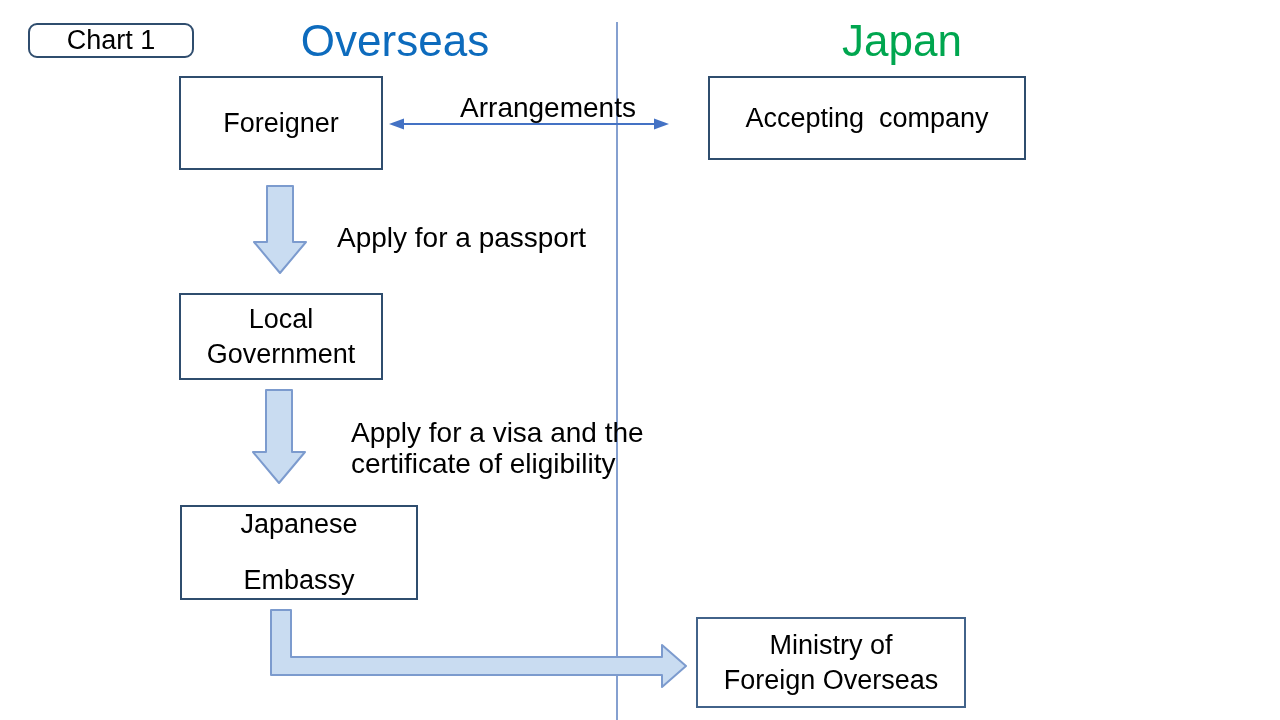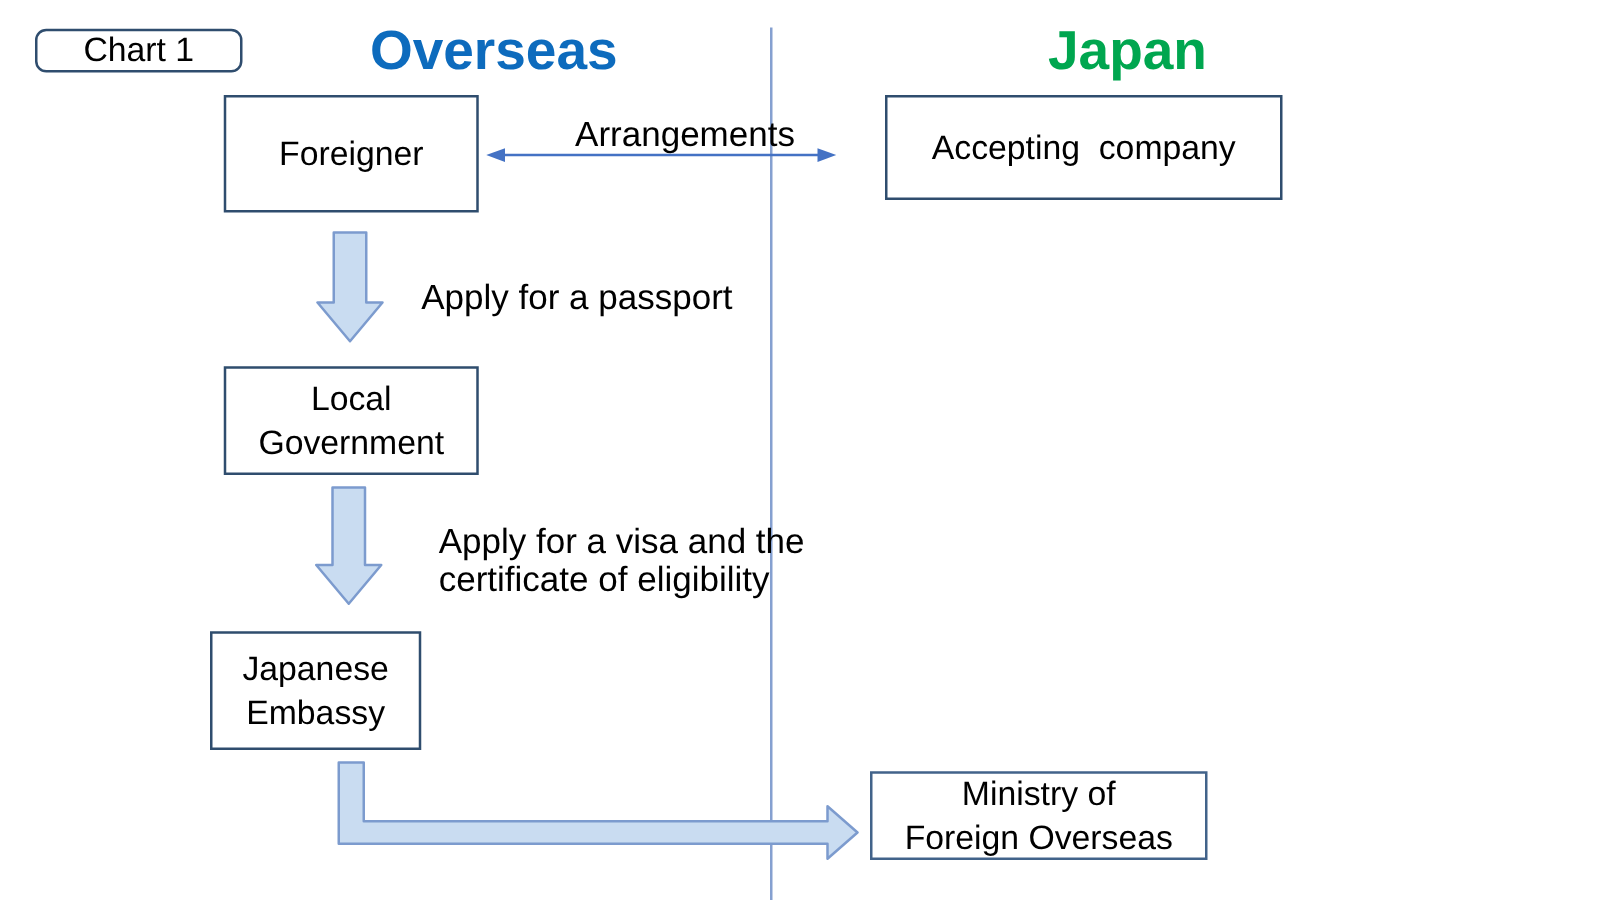--- a/index.html
+++ b/index.html
@@ -44,21 +44,21 @@
     font-weight: normal;
     font-size: 27px;
   }
 
   .heading {
     position: absolute;
     top: 16px;
     width: 300px;
     text-align: center;
     font-size: 44px;
-    font-weight: bold;
+    font-weight: normal;
     letter-spacing: 0px;
     white-space: nowrap;
   }
   .heading.overseas { left: 245px; color: #0d6bbd; }
   .heading.japan    { left: 752px; color: #00a64f; }
 
   .node {
     position: absolute;
     box-sizing: border-box;
     border: 2px solid #2f4d6e;
@@ -69,22 +69,22 @@
     justify-content: center;
     text-align: center;
     font-size: 27px;
     line-height: 35px;
   }
   .node .pre { white-space: pre; }
 
   .node.foreigner  { left: 179px; top: 76px;  width: 204px; height: 94px; }
   .node.accepting  { left: 708px; top: 76px;  width: 318px; height: 84px; }
   .node.localgov   { left: 179px; top: 293px; width: 204px; height: 87px; }
-  .node.embassy    { left: 168px; top: 505px; width: 169px; height: 95px; }
-  .node.ministry   { left: 696px; top: 617px; width: 270px; height: 71px; border-color: #42638a; }
+  .node.embassy    { left: 180px; top: 505px; width: 238px; height: 95px; justify-content: space-between; }
+  .node.ministry   { left: 696px; top: 617px; width: 270px; height: 91px; border-color: #42638a; }
 
   .annotation {
     position: absolute;
     font-size: 28px;
     line-height: 31px;
     white-space: nowrap;
   }
   .annotation.arrangements { left: 448px; top: 92px; width: 200px; text-align: center; }
   .annotation.passport     { left: 337px; top: 222px; }
   .annotation.visa         { left: 351px; top: 417px; }

